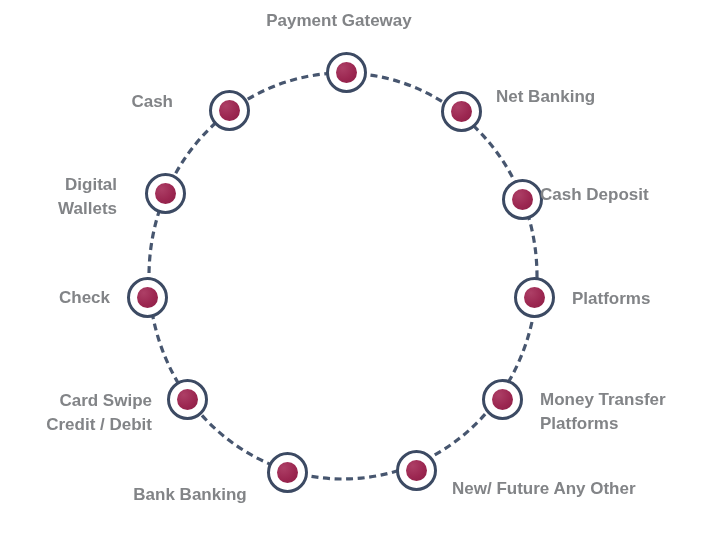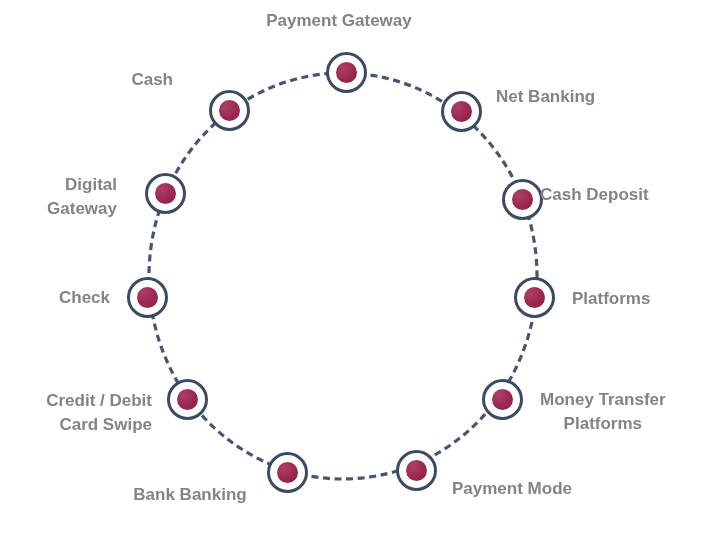--- a/index.html
+++ b/index.html
@@ -60,21 +60,21 @@
   .label {
     position: absolute;
     color: var(--label, #828487);
     font-size: 17px;
     font-weight: 700;
     line-height: 24px;
     white-space: nowrap;
   }
   .label.center { transform: translateX(-50%); text-align: center; }
   .label.right  { transform: translateX(-100%); text-align: right; }
-  .label.left   { text-align: center; }
+  .label.left   { text-align: left; }
 </style>
 </head>
 <body>
 
 <div class="stage" style="--ring: #3c4a63; --dot: #9c2751; --dothi: #ad3f66; --dotlo: #8a1d44; --dash: #47566f; --label: #828487; --nodefill: #ffffff; background: rgb(255, 255, 255);">
 
   <svg class="ring-svg" viewBox="0 0 701 539" xmlns="http://www.w3.org/2000/svg">
     <ellipse cx="343" cy="276" rx="194" ry="203"></ellipse>
   </svg>
 
@@ -126,34 +126,34 @@
         <div>Cash Deposit</div>
       </div>
       <div class="label left" style="left: 572px; top: 287px;">
         <div>Platforms</div>
       </div>
       <div class="label left" style="left: 540px; top: 388px;">
         <div>Money Transfer</div>
         <div>Platforms</div>
       </div>
       <div class="label left" style="left: 452px; top: 477px;">
-        <div>Payment Mode</div>
+        <div>New/ Future Any Other</div>
       </div>
       <div class="label center" style="left: 190px; top: 483px;">
         <div>Bank Banking</div>
       </div>
       <div class="label right" style="left: 152px; top: 389px;">
+        <div>Card Swipe</div>
         <div>Credit / Debit</div>
-        <div>Card Swipe</div>
       </div>
       <div class="label right" style="left: 110px; top: 286px;">
         <div>Check</div>
       </div>
       <div class="label right" style="left: 117px; top: 173px;">
         <div>Digital</div>
-        <div>Gateway</div>
+        <div>Wallets</div>
       </div>
-      <div class="label right" style="left: 173px; top: 68px;">
+      <div class="label right" style="left: 173px; top: 90px;">
         <div>Cash</div>
       </div>
     </div>
 
 </div>
 
 </body></html>

